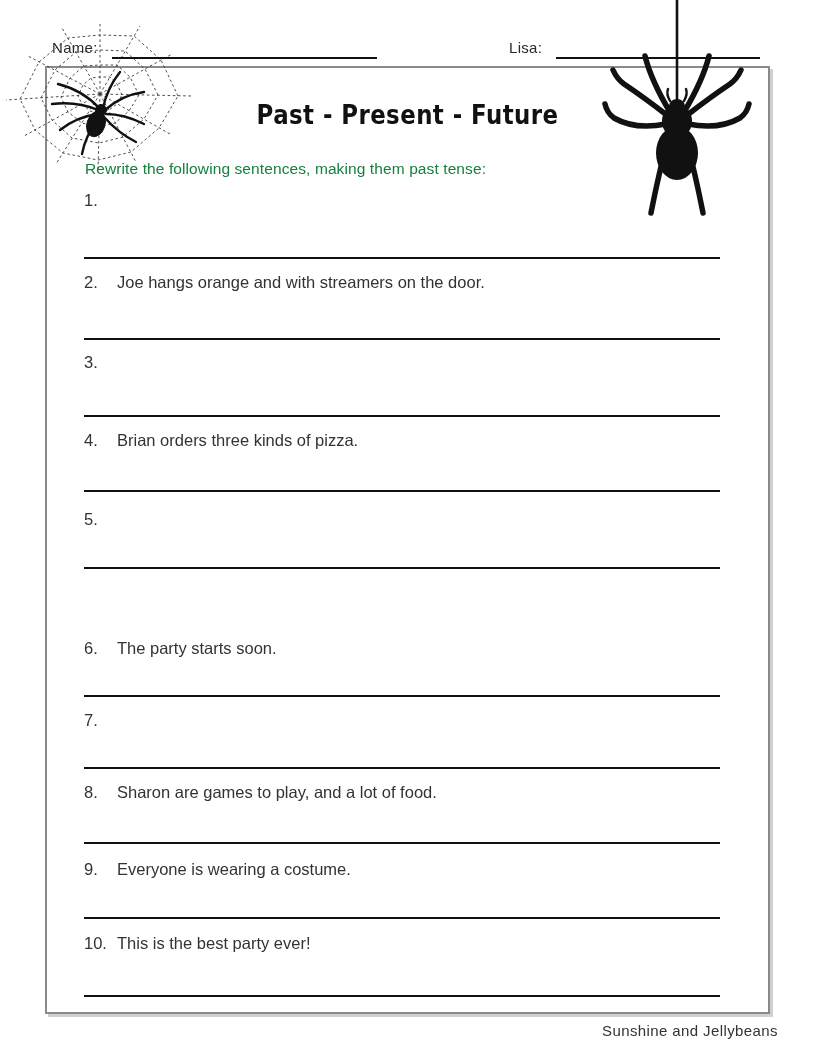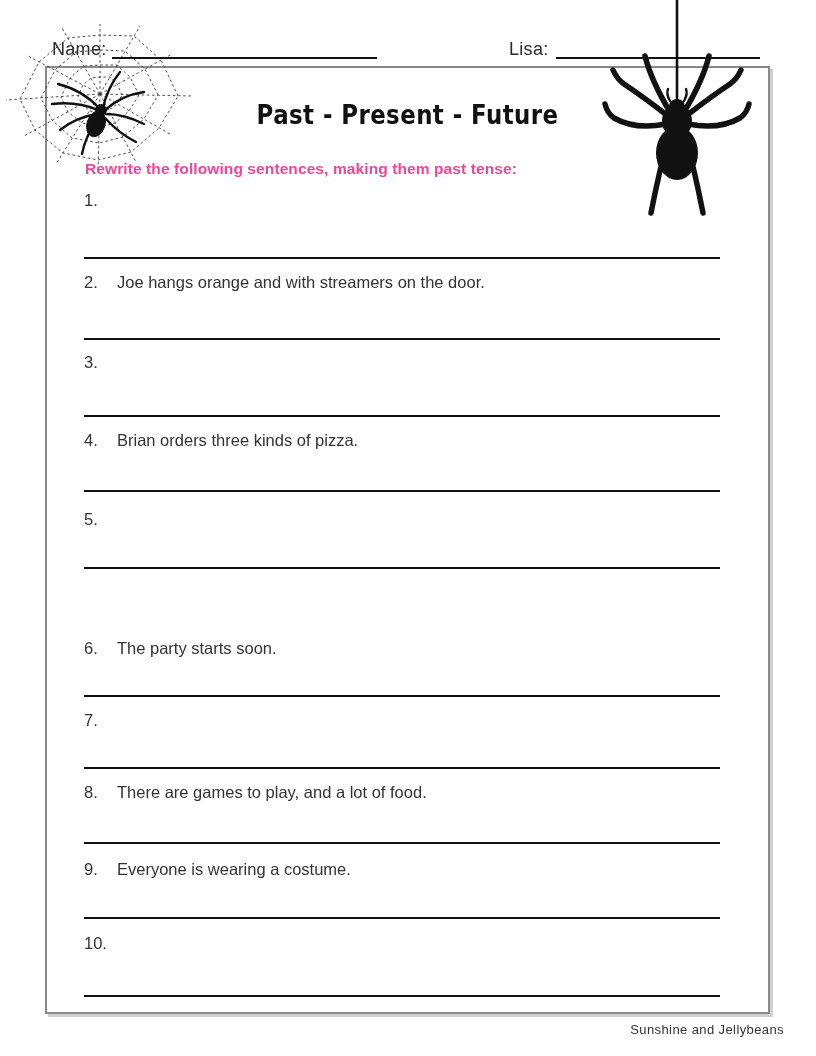--- a/index.html
+++ b/index.html
@@ -9,49 +9,49 @@
   }
   
   .frame{
     position:absolute;left:45px;top:66px;width:725px;height:948px;
     box-sizing:border-box;border:2px solid #8a8a8a;
     box-shadow:3px 3px 0 rgba(120,120,120,.35);
     z-index:1;background:transparent;
   }
   
   .hdr-label{
-    position:absolute;font-size:18px;color:#2a2a2a;z-index:4;letter-spacing:.3px;text-align:center;
+    position:absolute;font-size:15px;color:#2a2a2a;z-index:4;letter-spacing:.3px;text-align:center;
   }
   .name-label{left:52px;top:39px;}
   .date-label{left:509px;top:39px;}
   .blank{position:absolute;border-bottom:2px solid #111;z-index:4;height:16px;}
   .name-line{left:112px;top:41px;width:265px;}
   .date-line{left:556px;top:41px;width:204px;}
   
   .title{
     position:absolute;left:45px;top:100px;width:725px;text-align:center;
     font-family:"DejaVu Sans",sans-serif;font-weight:bold;font-size:26px;color:#111;
     transform:scaleX(.88);transform-origin:center;letter-spacing:.5px;z-index:3;
   }
   .instruction{
-    position:absolute;left:85px;width:620px;font-weight:bold;font-size:15.5px;
-    color:#ec4899;z-index:3;letter-spacing:.1px;
+    position:absolute;left:85px;width:620px;font-weight:normal;font-size:15.5px;
+    color:#15803d;z-index:3;letter-spacing:.1px;
   }
   .instr-1{top:160px;}
   .instr-2{top:600px;}
   .item{
     position:absolute;left:84px;width:620px;display:flex;z-index:3;
     font-size:16.5px;color:#333;line-height:20px;
   }
   .item .num{width:33px;flex:0 0 33px;}
   .answer-line{
     position:absolute;left:84px;width:636px;height:0;border-top:2px solid #111;z-index:3;
   }
   .footer{
-    position:absolute;right:32px;top:1022px;font-size:13px;color:#333;
+    position:absolute;right:38px;top:1022px;font-size:15px;color:#333;
     letter-spacing:.4px;z-index:3;
   }
   .web-svg{position:absolute;left:4px;top:22px;z-index:2;}
   .spider-svg{position:absolute;left:598px;top:0;z-index:2;}
 </style>
 </head>
 <body>
 
 <div class="page">
 
@@ -147,30 +147,31 @@
   </div>
   <div class="answer-line" style="top:695px"></div>
 
   <div class="item" style="top:710px">
     <span class="num">7.</span>
   </div>
   <div class="answer-line" style="top:767px"></div>
 
   <div class="item" style="top:782px">
     <span class="num">8.</span>
-    <span class="txt">There are games to play, and a lot of food.</span>
+    <span class="txt">Sharon are games to play, and a lot of food.</span>
   </div>
   <div class="answer-line" style="top:842px"></div>
 
   <div class="item" style="top:859px">
     <span class="num">9.</span>
     <span class="txt">Everyone is wearing a costume.</span>
   </div>
   <div class="answer-line" style="top:917px"></div>
 
   <div class="item" style="top:933px">
     <span class="num">10.</span>
+    <span class="txt">This is the best party ever!</span>
   </div>
   <div class="answer-line" style="top:995px"></div>
 
   <div class="footer">Sunshine and Jellybeans</div>
 
 </div>
 
 </body></html>

